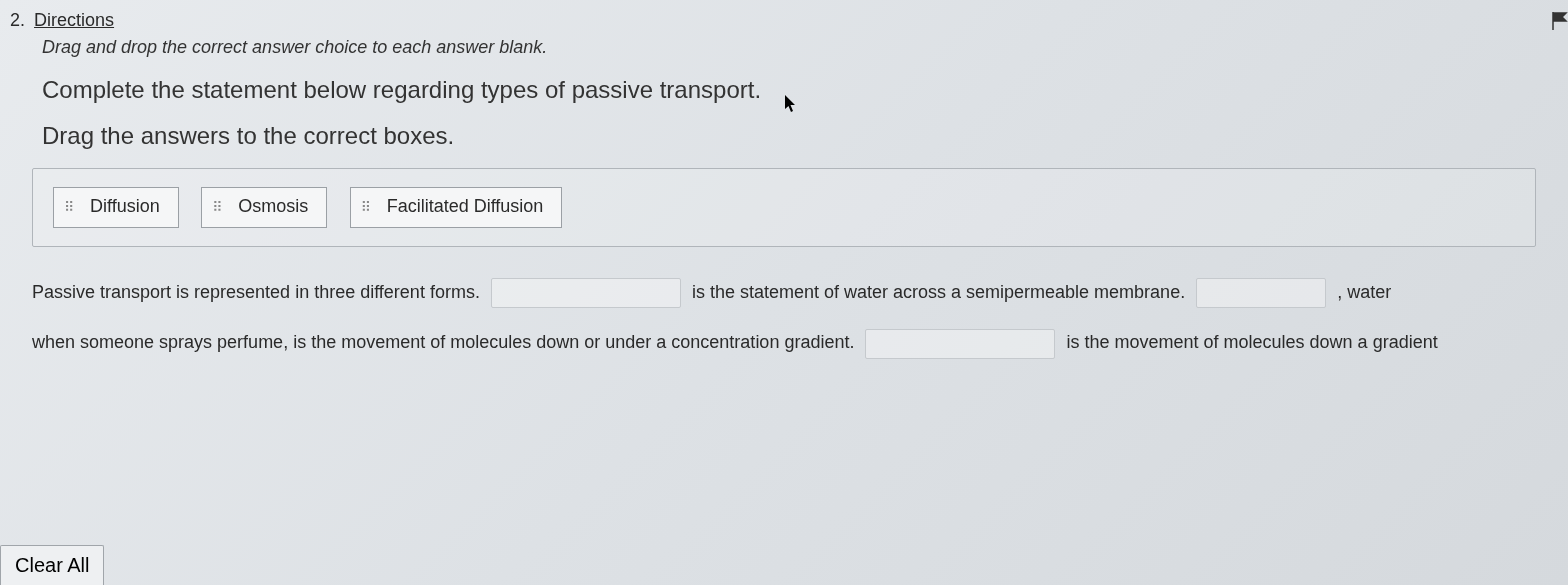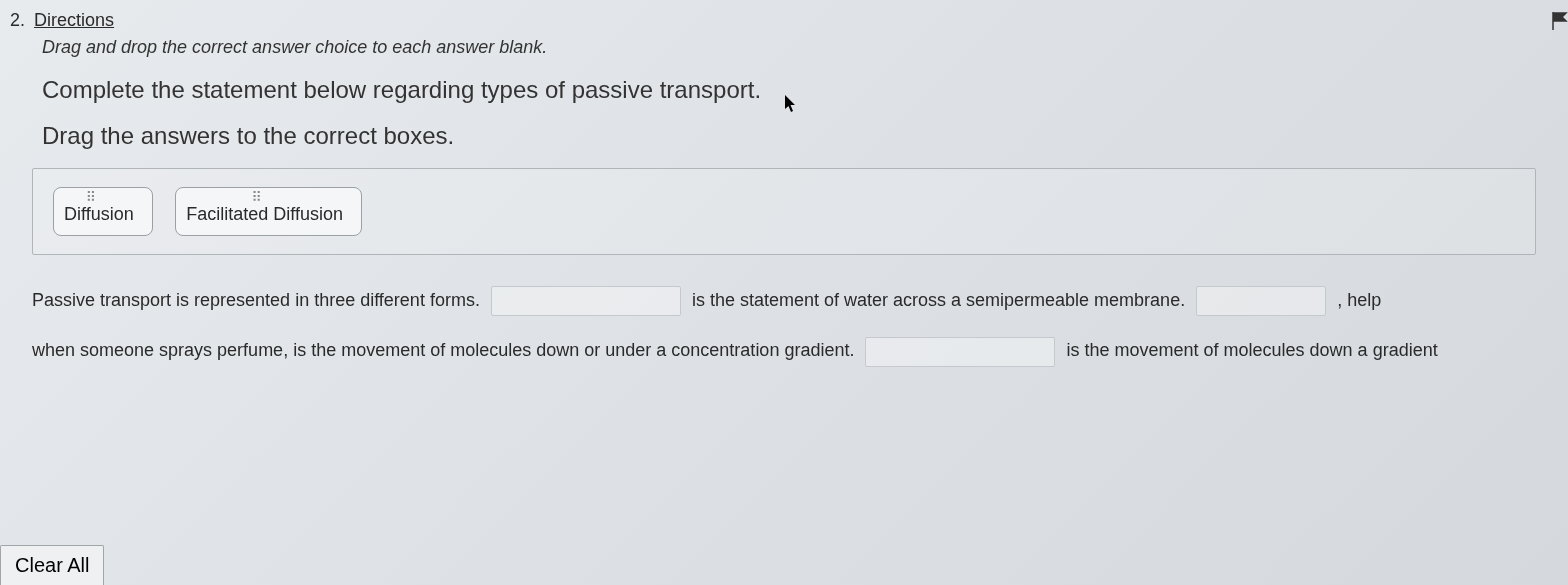--- a/index.html
+++ b/index.html
@@ -47,26 +47,25 @@
       border: 1px solid #b0b5ba;
       padding: 18px 20px;
       background: rgba(255,255,255,0.15);
       border-radius: 2px;
     }
     .answer-chip {
       display: inline-flex;
       align-items: center;
       border: 1px solid #9ba0a5;
       background: #f5f6f7;
-      padding: 2px 18px 10px 10px;
+      padding: 8px 18px 10px 10px;
       margin-right: 18px;
       font-size: 18px;
       cursor: grab;
-      border-radius: 8px;
-      flex-direction: column;
+      border-radius: 0;
     }
     .drag-handle {
       display: inline-block;
       width: 14px;
       height: 14px;
       margin-right: 12px;
       position: relative;
     }
     .drag-handle::before {
       content: "⠿";
@@ -148,30 +147,34 @@
   <p class="instruction-line">Drag the answers to the correct boxes.</p>
 </div>
 
 <div class="answer-bank">
   <div class="answer-chip">
     <span class="drag-handle"></span>
     <span>Diffusion</span>
   </div>
   <div class="answer-chip">
     <span class="drag-handle"></span>
+    <span>Osmosis</span>
+  </div>
+  <div class="answer-chip">
+    <span class="drag-handle"></span>
     <span>Facilitated Diffusion</span>
   </div>
 </div>
 
 <div class="statement-area">
   <span class="statement-text">Passive transport is represented in three different forms.</span>
   <span class="drop-blank"></span>
   <span class="statement-text">is the statement of water across a semipermeable membrane.</span>
   <span class="drop-blank drop-blank-narrow"></span>
-  <span class="statement-text">, help</span>
+  <span class="statement-text">, water</span>
   <br>
   <span class="statement-text">when someone sprays perfume, is the movement of molecules down or under a concentration gradient.</span>
   <span class="drop-blank"></span>
   <span class="statement-text">is the movement of molecules down a gradient</span>
   <br>
 </div>
 
 <div class="clear-btn-wrapper">
   <button class="clear-btn">Clear All</button>
 </div>

